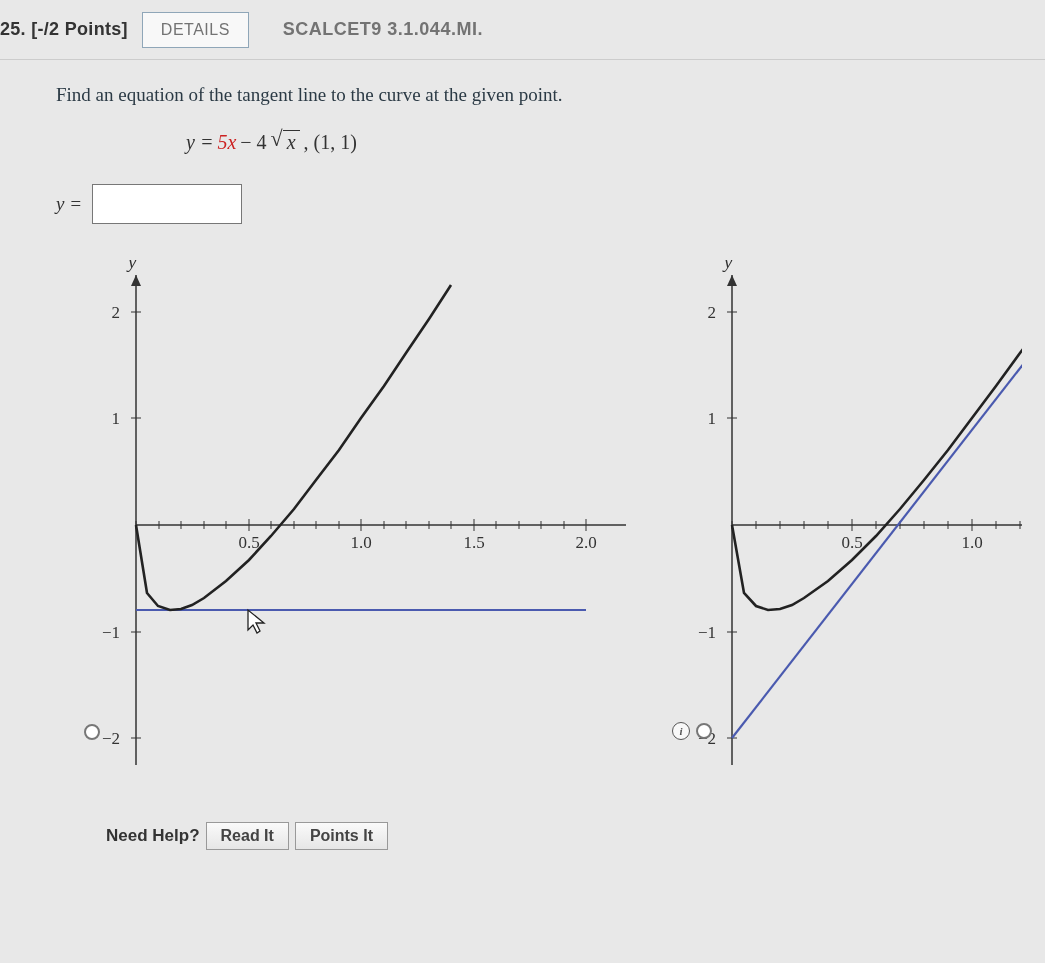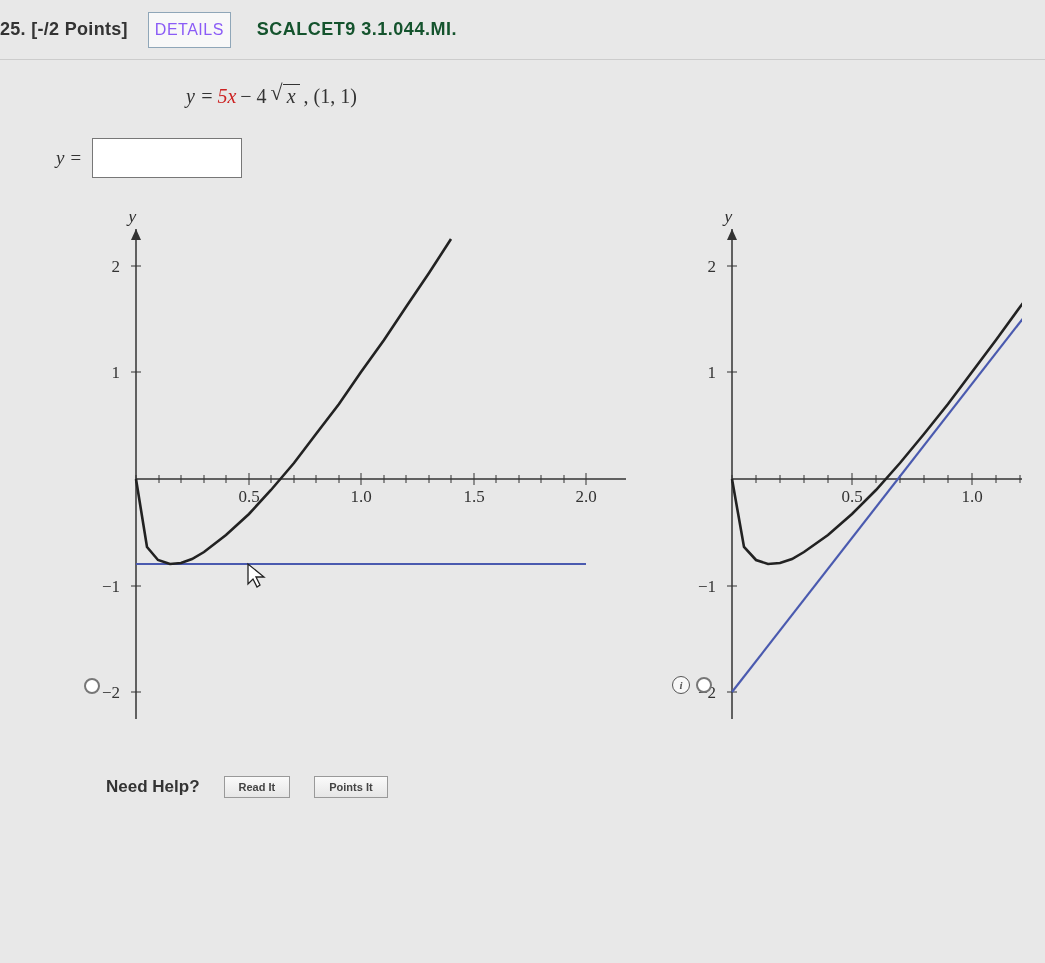--- a/index.html
+++ b/index.html
@@ -7,47 +7,47 @@
     font-family: Arial, Helvetica, sans-serif;
     background: #e8e8e8;
     width: 1045px;
     height: 963px;
     overflow: hidden;
     position: relative;
   }
   .header-bar {
     display: flex;
     align-items: center;
-    gap: 20px;
+    gap: 14px;
     padding: 8px 0 8px 0;
     border-bottom: 1px solid #ccc;
     height: 60px;
   }
   .q-number {
     font-size: 18px;
     font-weight: bold;
     color: #333;
     letter-spacing: 0.3px;
   }
   .box-btn {
     border: 1px solid #8fa6b8;
     background: #f8f8f8;
-    padding: 8px 6px;
+    padding: 8px 18px;
     font-size: 16px;
-    color: #8b5cf6;
+    color: #737373;
     cursor: pointer;
     letter-spacing: 0.5px;
     font-family: inherit;
   }
   .src-ref {
     font-size: 18px;
     font-weight: bold;
-    color: #14532d;
+    color: #737373;
     letter-spacing: 0.5px;
-    margin-left: 6px;
+    margin-left: 20px;
   }
   .content {
     padding: 24px 0 0 56px;
     position: relative;
   }
   .prompt {
     font-family: Georgia, 'Times New Roman', serif;
     font-size: 19px;
     color: #2b3a45;
     margin-bottom: 24px;
@@ -127,49 +127,50 @@
     color:#555;
     font-family: Georgia, serif;
     font-style: italic;
     background:#f8f8f8;
   }
   .need-help {
     margin-top: 32px;
     margin-left: 50px;
     display: flex;
     align-items: center;
-    gap: 24px;
+    gap: 6px;
   }
   .need-help-lbl {
     font-size: 17px;
     font-weight: bold;
     color: #333;
   }
   .help-btn {
     border:1px solid #999;
     background: linear-gradient(#fafafa,#e6e6e6);
     padding: 4px 14px;
-    font-size: 11px;
+    font-size: 16px;
     font-weight: bold;
     color: #444;
     cursor: pointer;
     font-family: inherit;
   }
 </style>
 </head>
 <body>
 
 <div class="header-bar">
   <span class="q-number">25. [-/2 Points]</span>
   <button class="box-btn">DETAILS</button>
   <span class="src-ref">SCALCET9 3.1.044.MI.</span>
 </div>
 
 <div class="content">
 
+  <div class="prompt">Find an equation of the tangent line to the curve at the given point.</div>
 
   <div class="equation-line">
     <span style="font-style:italic;">y = </span>
     <span class="red" style="font-style:italic;">5x</span>
     <span> − 4</span>
     <span class="sqrt">
       <span class="sqrt-sign">√</span>
       <span class="sqrt-arg">x</span>
     </span>
     <span>,  (1, 1)</span>

